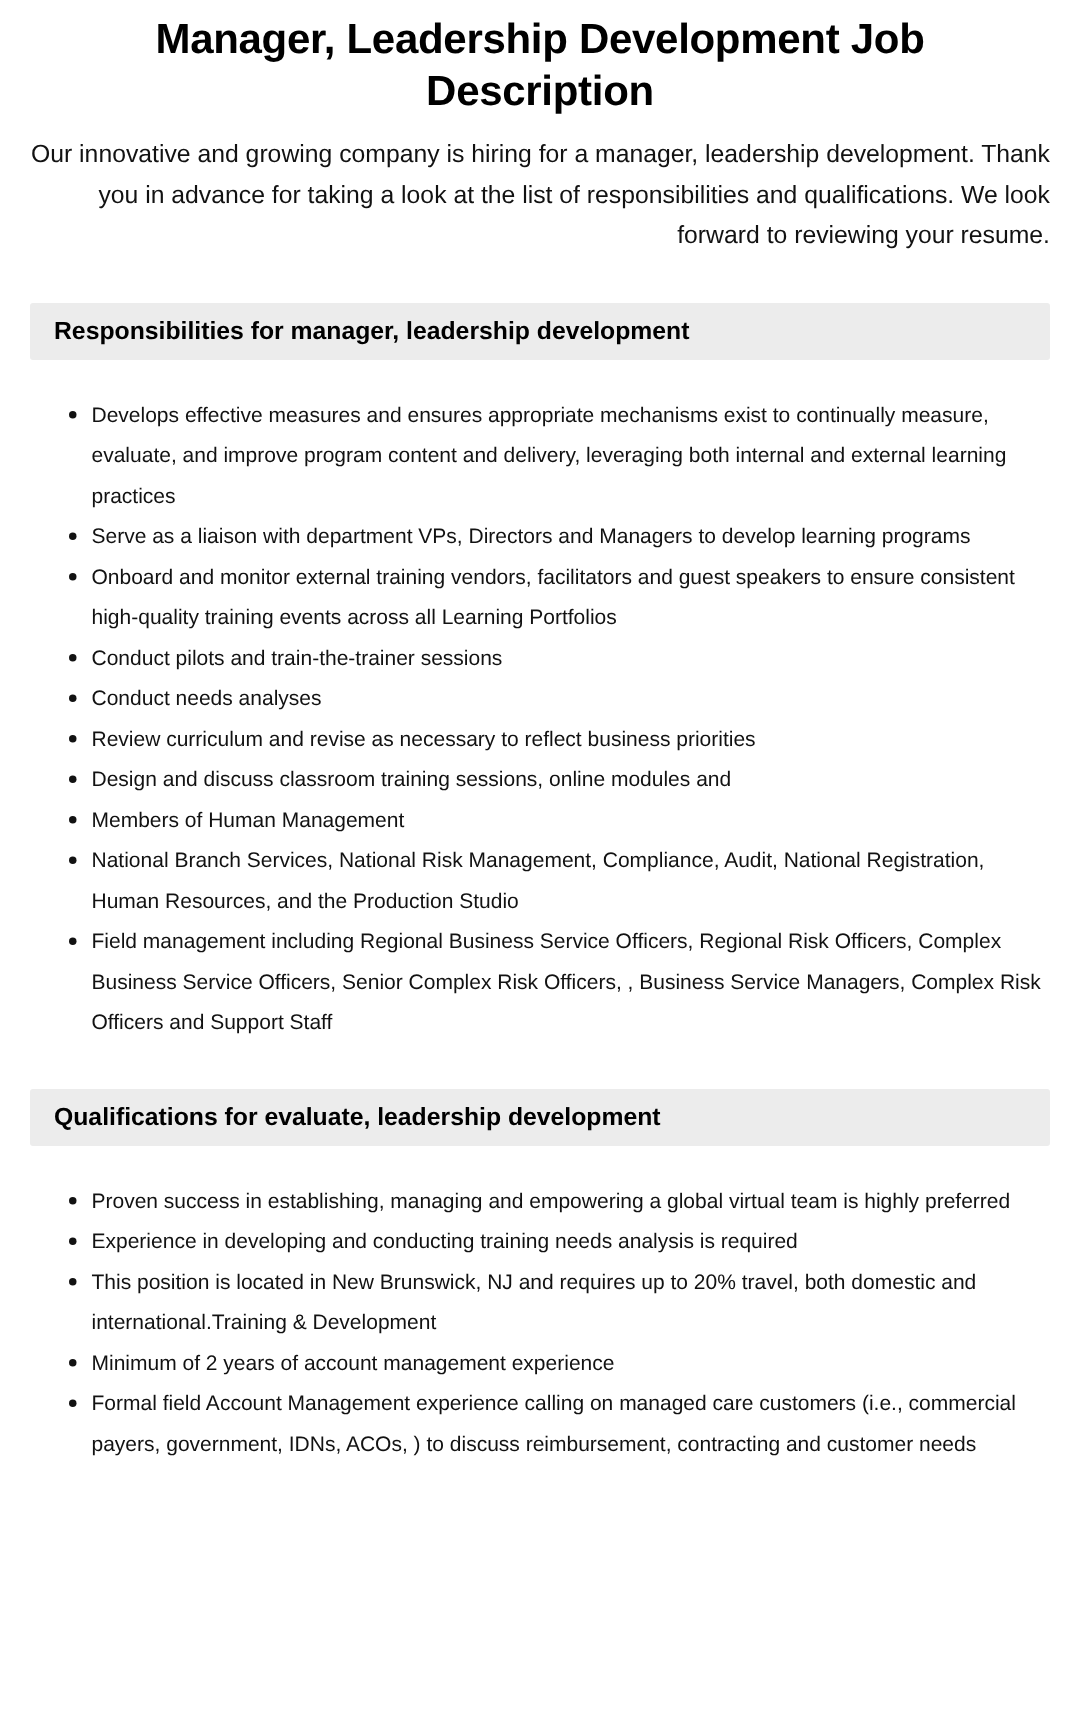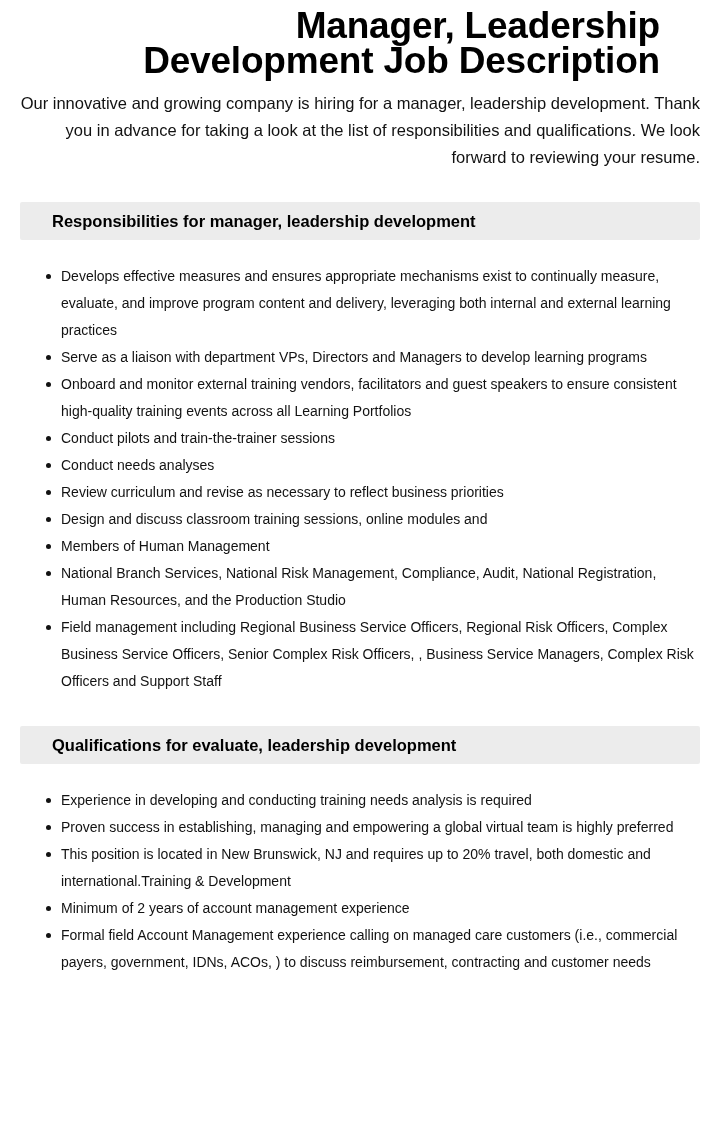--- a/index.html
+++ b/index.html
@@ -7,42 +7,42 @@
   body {
     width: 720px;
     min-height: 1145px;
     font-family: "Liberation Sans", "DejaVu Sans", sans-serif;
     color: #121212;
   }
   .page {
     padding: 8px 20px 30px;
   }
   .page-title {
-    text-align: right;
-    font-size: 37px;
+    text-align: center;
+    font-size: 28px;
     line-height: 35px;
     font-weight: 700;
     color: #000000;
     padding: 0 40px;
     letter-spacing: -0.2px;
   }
   .intro {
     margin-top: 12px;
     font-size: 16.5px;
     line-height: 27px;
     text-align: right;
   }
   .section-heading {
     margin-top: 31px;
     background: #ececec;
     border-radius: 2px;
     font-weight: 700;
     font-size: 16.5px;
     line-height: 19px;
-    padding: 10px 32px 9px;
+    padding: 10px 16px 9px;
     color: #000000;
   }
   ul.bullets {
     list-style: none;
     margin: 23px 0 0;
     padding-left: 25px;
     font-size: 14px;
     line-height: 27px;
   }
   ul.bullets li {
@@ -80,20 +80,20 @@
       <li>Review curriculum and revise as necessary to reflect business priorities</li>
       <li>Design and discuss classroom training sessions, online modules and</li>
       <li>Members of Human Management</li>
       <li>National Branch Services, National Risk Management, Compliance, Audit, National Registration, Human Resources, and the Production Studio</li>
       <li>Field management including Regional Business Service Officers, Regional Risk Officers, Complex Business Service Officers, Senior Complex Risk Officers, , Business Service Managers, Complex Risk Officers and Support Staff</li>
     </ul>
 
   <div class="section-heading">Qualifications for evaluate, leadership development</div>
 
   <ul class="bullets">
+      <li>Proven success in establishing, managing and empowering a global virtual team is highly preferred</li>
       <li>Experience in developing and conducting training needs analysis is required</li>
-      <li>Proven success in establishing, managing and empowering a global virtual team is highly preferred</li>
       <li>This position is located in New Brunswick, NJ and requires up to 20% travel, both domestic and international.Training &amp; Development</li>
       <li>Minimum of 2 years of account management experience</li>
       <li>Formal field Account Management experience calling on managed care customers (i.e., commercial payers, government, IDNs, ACOs, ) to discuss reimbursement, contracting and customer needs</li>
     </ul>
 
 </div>
 
 </body></html>

